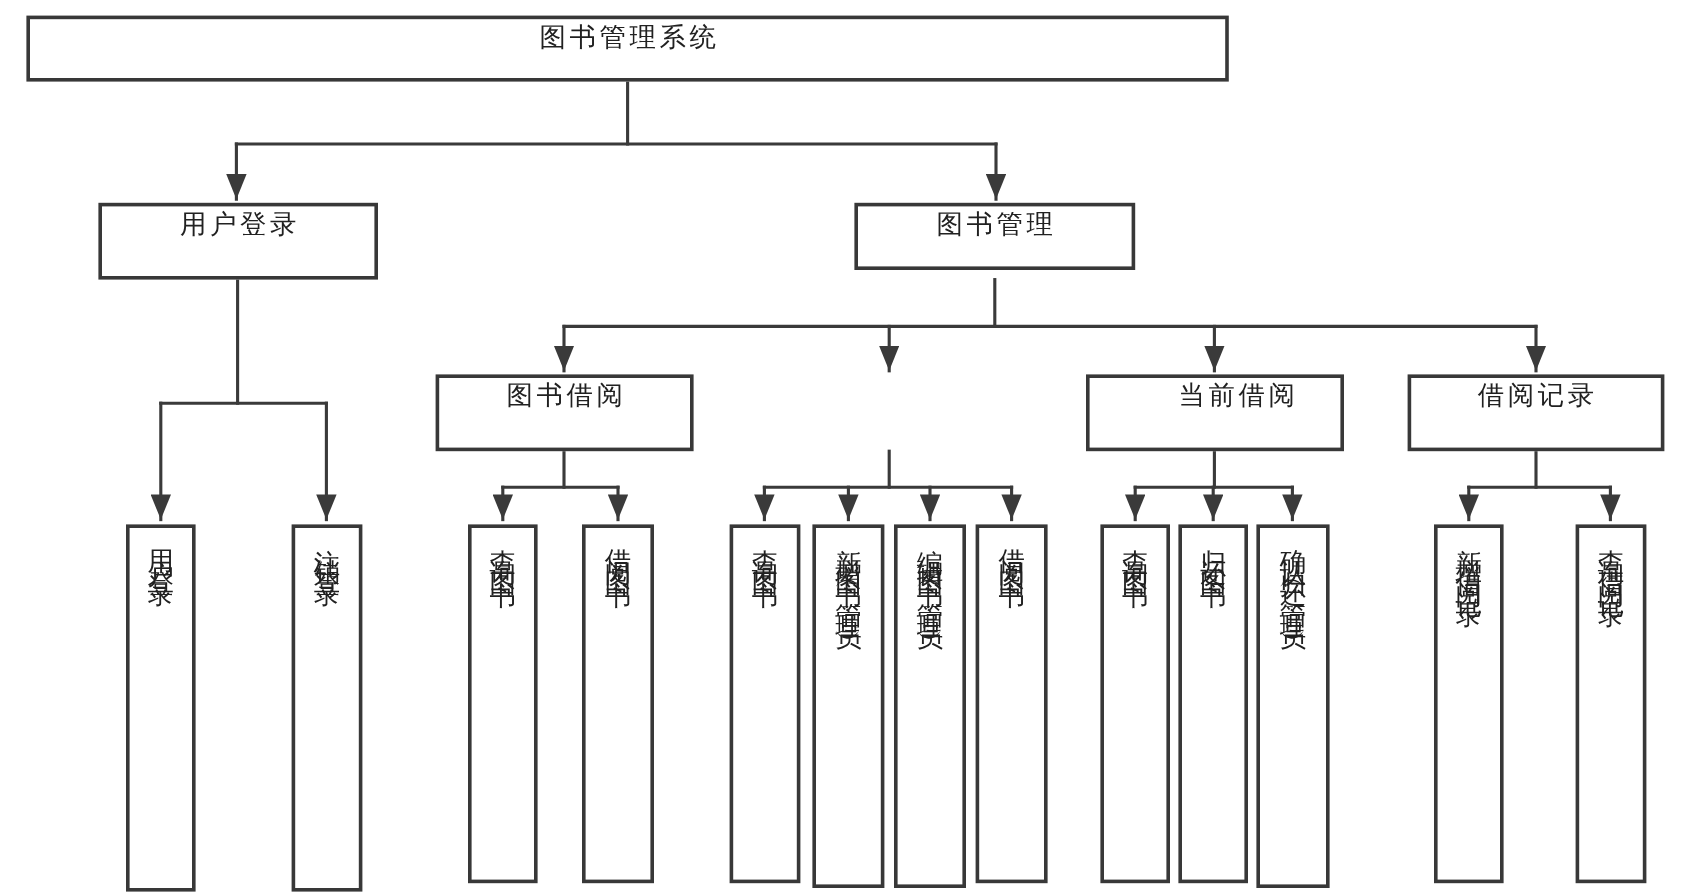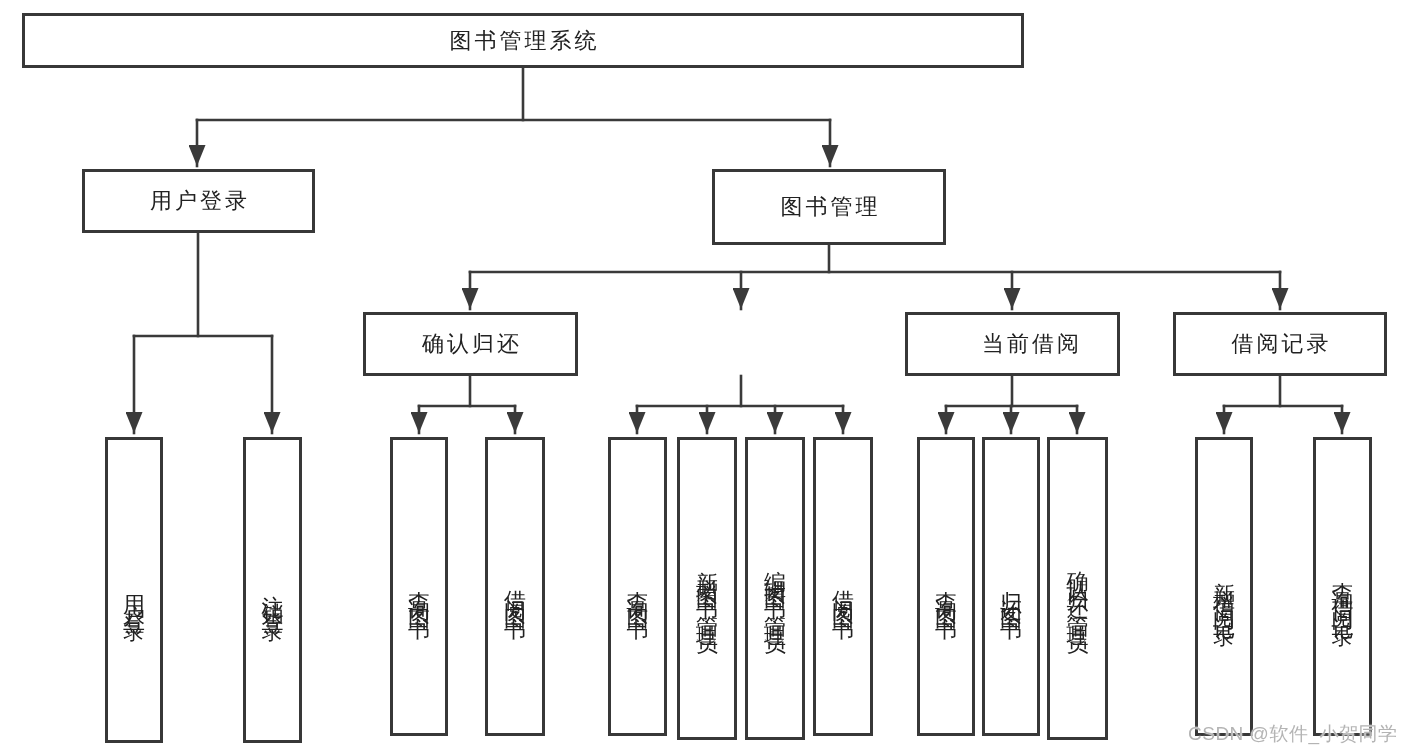--- a/index.html
+++ b/index.html
@@ -18,21 +18,21 @@
     position: absolute; left: 0; top: 0;
     width: 1405px; height: 747px;
     z-index: 1;
   }
   #connectors line { stroke: #3a3a3a; stroke-width: 2.6; stroke-linecap: square; }
   .node {
     position: absolute;
     box-sizing: border-box;
     background: #ffffff;
     border: 3px solid #383838;
-    display: flex; align-items: center; justify-content: center;
+    display: flex; justify-content: center;
     color: #212121;
     z-index: 2;
   }
   .h-node { font-size: 22px; letter-spacing: 3px; white-space: nowrap; }
   .h-node span { transform: translateX(1.5px); }
   .leaf .vtext {
     writing-mode: vertical-rl;
     text-orientation: mixed;
     font-size: 22px;
     line-height: 1;
@@ -118,26 +118,26 @@
     </g>
   </svg>
 
   <div class="node h-node" style="left:22px; top:13px; width:1002px; height:55px;">
     <span>图书管理系统</span>
   </div>
 
   <div class="node h-node" style="left:82px; top:169px; width:233px; height:64px;">
     <span>用户登录</span>
   </div>
-  <div class="node h-node" style="left:712px; top:169px; width:234px; height:76px;">
+  <div class="node h-node" style="left:712px; top:169px; width:234px; height:56px;">
     <span>图书管理</span>
   </div>
 
   <div class="node h-node" style="left:363px; top:312px; width:215px; height:64px;">
-    <span>确认归还</span>
+    <span>图书借阅</span>
   </div>
   <div class="node h-node" style="left:905px; top:312px; width:215px; height:64px;padding-left:36px;">
     <span>当前借阅</span>
   </div>
   <div class="node h-node" style="left:1173px; top:312px; width:214px; height:64px;">
     <span>借阅记录</span>
   </div>
 
   <div class="node leaf" style="left:105px; top:437px; width:58px; height:306px;">
     <span class="vtext">用户登录</span>
@@ -176,15 +176,14 @@
     <span class="vtext">确认归还（管理员）</span>
   </div>
 
   <div class="node leaf" style="left:1195px; top:437px; width:58px; height:299px;">
     <span class="vtext">新增借阅记录</span>
   </div>
   <div class="node leaf" style="left:1313px; top:437px; width:59px; height:299px;">
     <span class="vtext">查询借阅记录</span>
   </div>
 
-  <div id="watermark">CSDN @软件_小贺同学</div>
 
 </div>
 
 </body></html>

